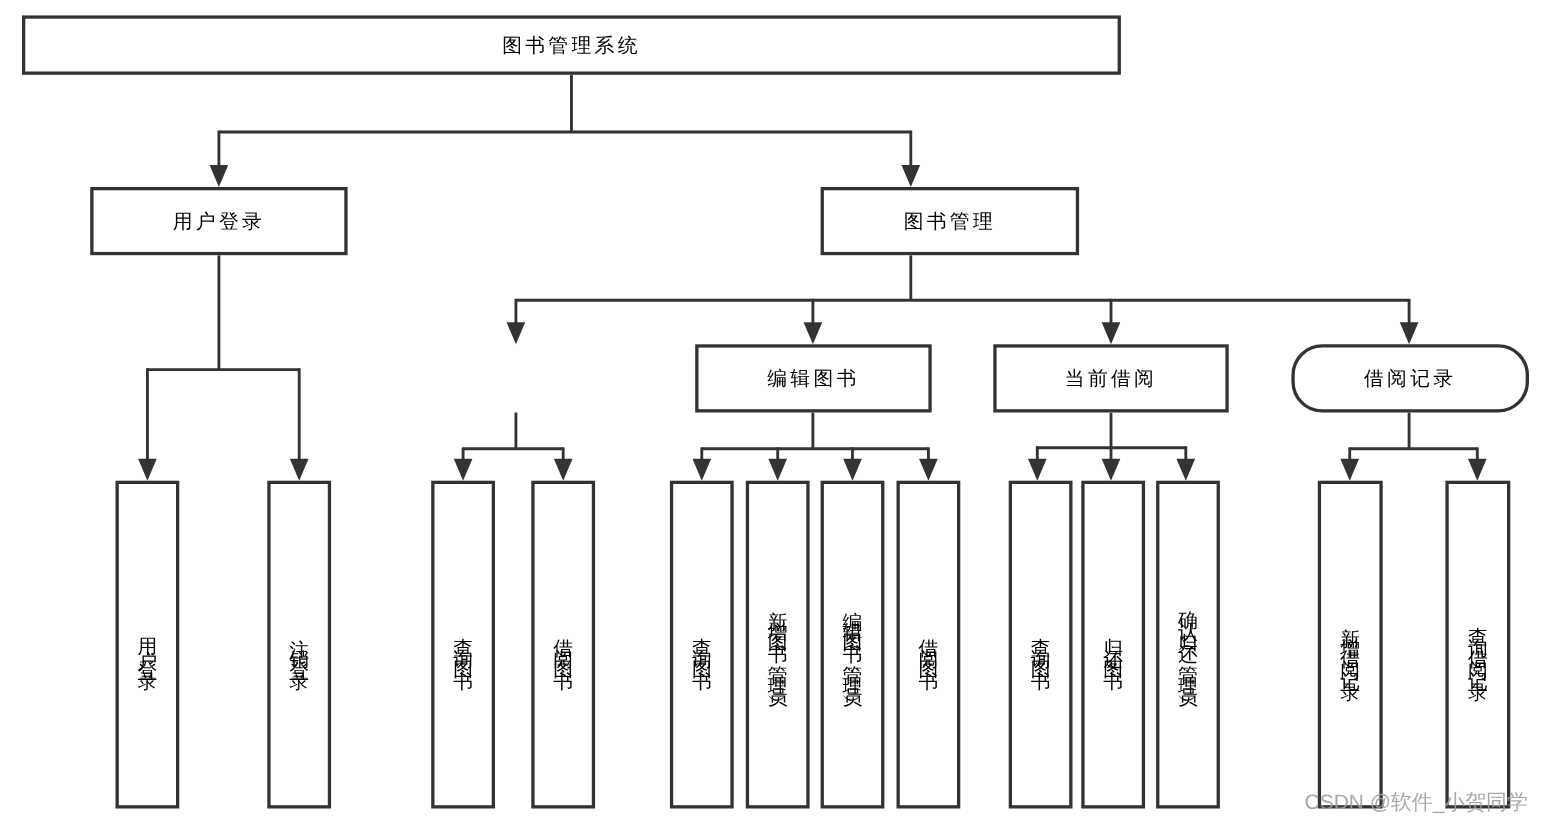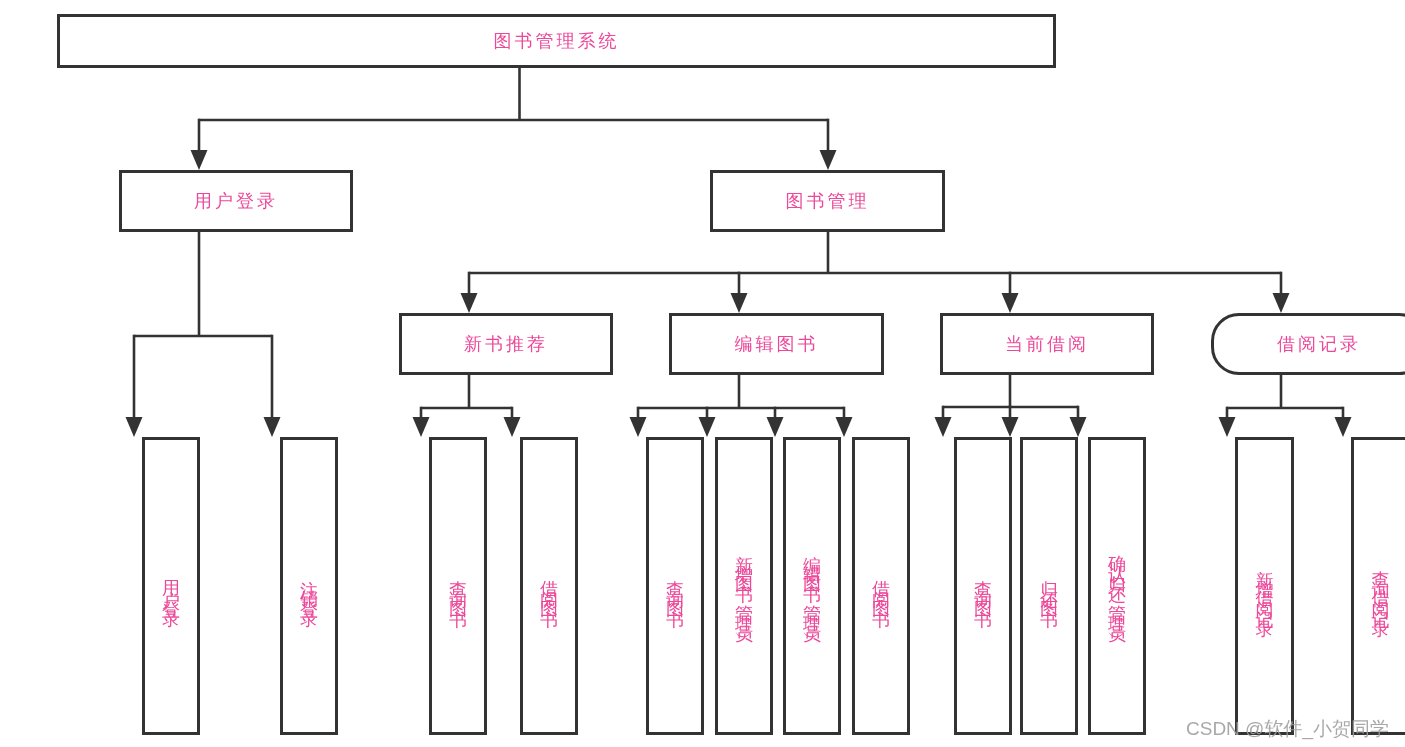--- a/index.html
+++ b/index.html
@@ -4,35 +4,35 @@
 <style>
   html,body{margin:0;padding:0;background:#ffffff;}
   .canvas{
     position:relative;width:1405px;height:747px;background:#fff;
     font-family:"Liberation Sans","DejaVu Sans",sans-serif;overflow:hidden;
   }
   #connectors{position:absolute;left:0;top:0;z-index:1;}
   .box{
     position:absolute;box-sizing:border-box;background:#fff;
     border:3px solid var(--line,#333);display:flex;align-items:center;justify-content:center;
-    color:#ec4899;z-index:2;margin-left:37px;
+    color:#000000;z-index:2;
   }
   .hbox{font-size:18px;letter-spacing:3px;white-space:nowrap;}
   .vbox span{
     writing-mode:vertical-rl;text-orientation:mixed;
     font-size:18px;letter-spacing:10px;line-height:1;
   }
   .watermark{
     position:absolute;left:1186px;top:716px;z-index:3;
     font-size:19px;color:rgba(158,158,158,0.9);white-space:nowrap;
   }
   
   .b-root{left:20px;top:14px;width:999px;height:54px;}
   .b-login{left:82px;top:170px;width:234px;height:62px;}
-  .b-mgmt{left:673px;top:170px;width:235px;height:62px;}
+  .b-mgmt{left:746px;top:170px;width:235px;height:62px;}
   
   .b-rec{left:362px;top:313px;width:214px;height:62px;}
   .b-bor{left:632px;top:313px;width:215px;height:62px;}
   .b-cur{left:903px;top:313px;width:214px;height:62px;text-align:right;}
   .b-rcd{left:1174px;top:313px;width:216px;height:62px;border-radius:28px;}
   
   .leaf{top:437px;width:58px;height:298px;}
   .l1{left:105px;}  .l2{left:243px;}
   .l3{left:392px;}  .l4{left:483px;}
   .l5{left:609px;}  .l6{left:678px;} .l7{left:746px;} .l8{left:815px;}
@@ -97,21 +97,20 @@
       <polygon points="1218.5,417 1235.5,417 1227,437" fill="#333333"></polygon>
       <line x1="1343" y1="406.7" x2="1343" y2="419" stroke="#333333" stroke-width="2.6"></line>
       <polygon points="1334.5,417 1351.5,417 1343,437" fill="#333333"></polygon>
     </svg>
 
   <div class="box hbox b-root">图书管理系统</div>
 
   <div class="box hbox b-login">用户登录</div>
   <div class="box hbox b-mgmt">图书管理</div>
 
-  <div class="box hbox b-rec">新书推荐</div>
   <div class="box hbox b-bor">编辑图书</div>
   <div class="box hbox b-cur">当前借阅</div>
   <div class="box hbox b-rcd">借阅记录</div>
 
   <div class="box vbox leaf l1">
     <span>用户登录</span>
     </div>
   <div class="box vbox leaf l2">
     <span>注销登录</span>
     </div>

